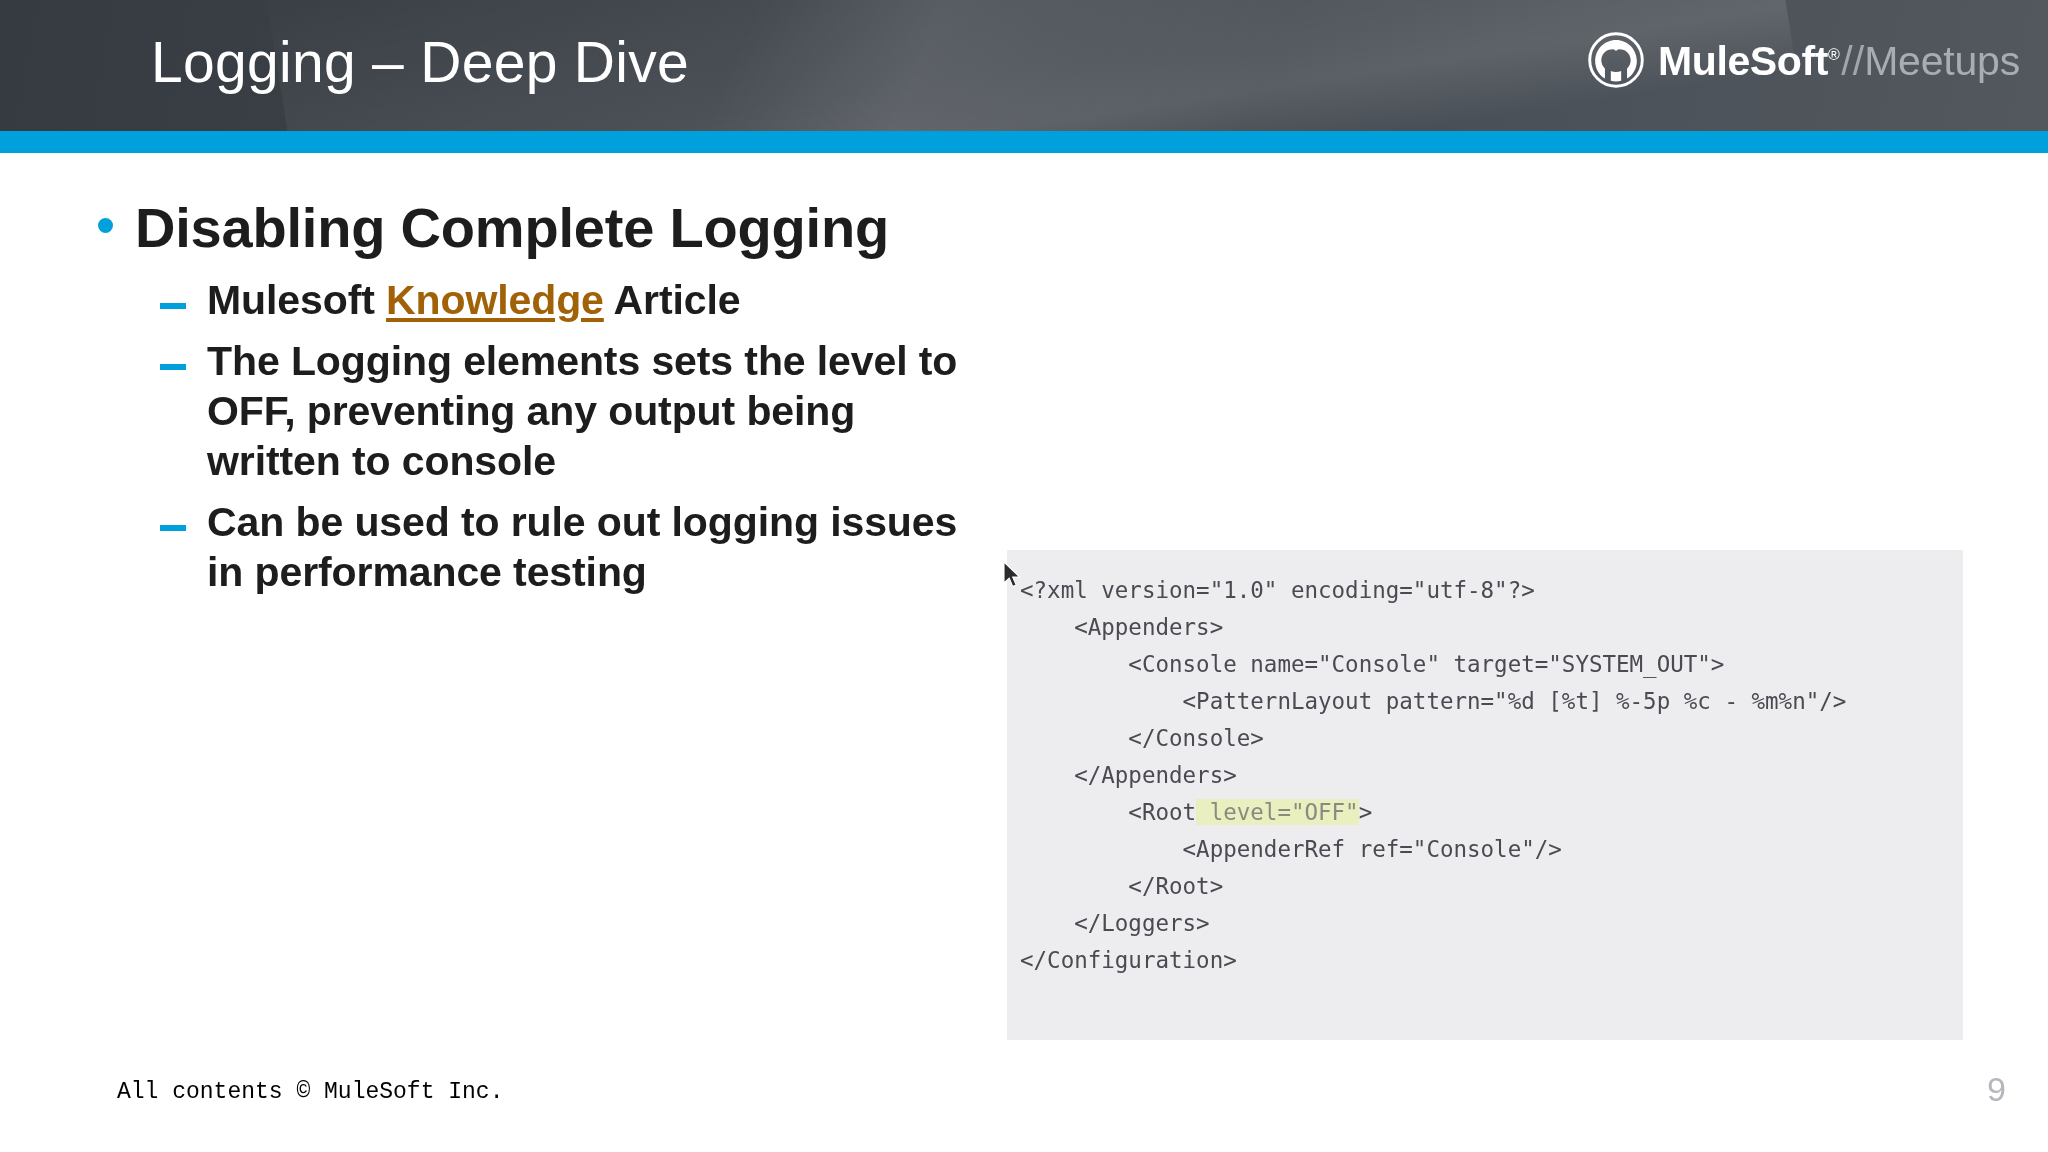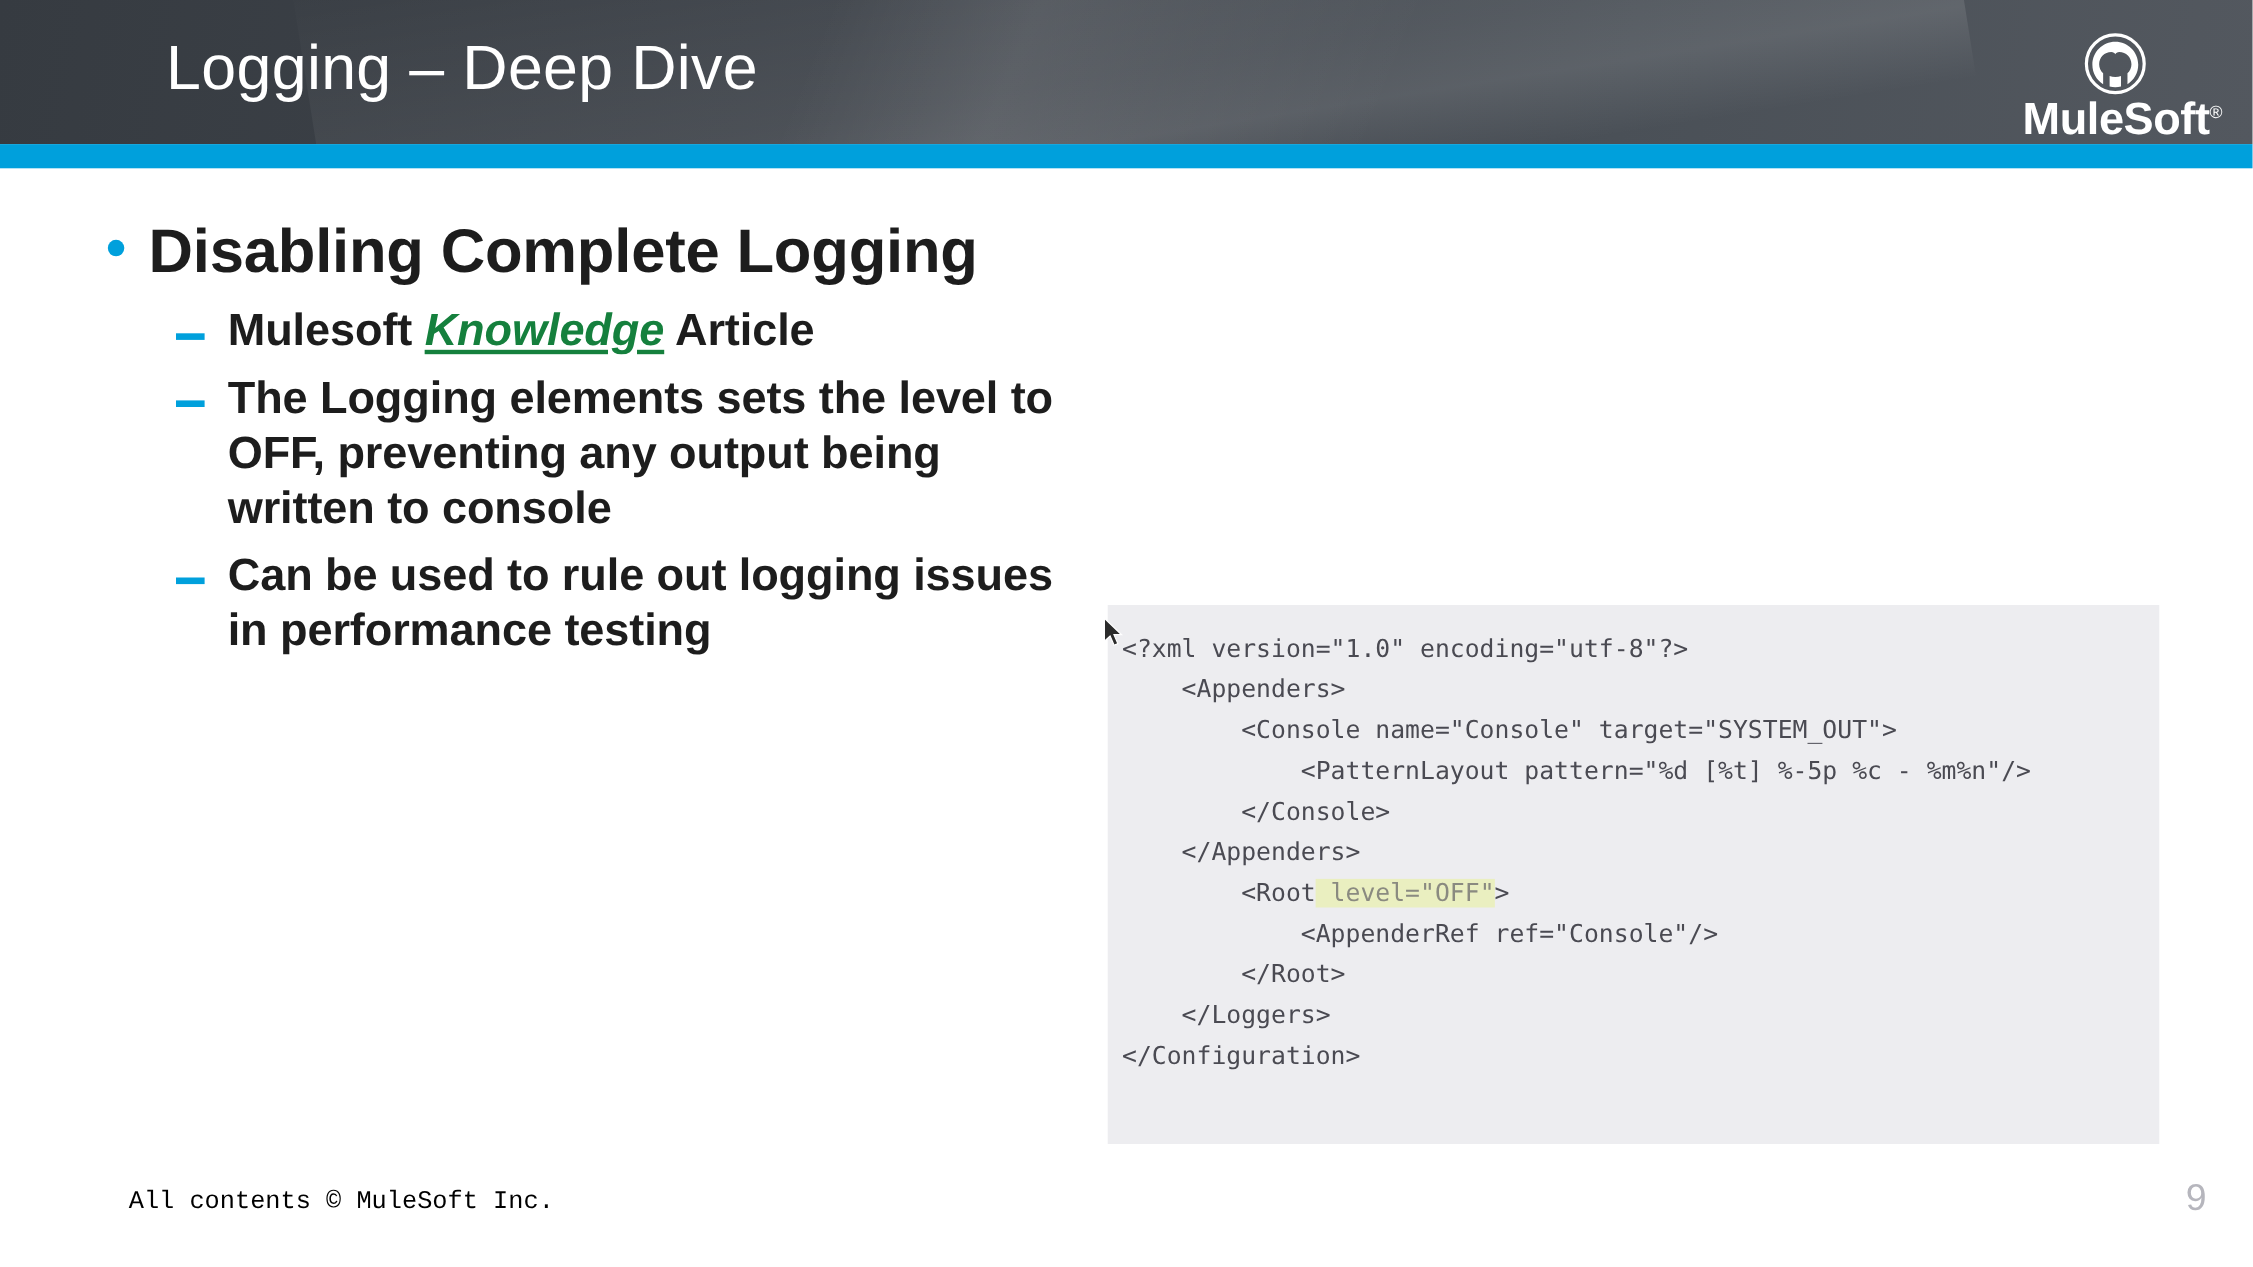--- a/index.html
+++ b/index.html
@@ -59,21 +59,20 @@
   }
 
   
   .logo {
     position: absolute;
     right: 28px;
     top: 29px;
     display: flex;
     align-items: center;
     height: 62px;
-    flex-direction: column;
   }
   .logo-mark {
     width: 58px;
     height: 58px;
     flex: 0 0 auto;
   }
   .logo-wordmark {
     font-size: 41px;
     font-weight: 600;
     color: #FFFFFF;
@@ -163,27 +162,26 @@
   }
   .bullet-l2-text {
     font-size: 41px;
     font-weight: bold;
     color: #1D1D1D;
     line-height: 1.22;
     letter-spacing: -0.1px;
     max-width: 790px;
   }
   .link {
-    color: #15803d;
+    color: #a16207;
     text-decoration: underline;
     text-underline-offset: 4px;
     text-decoration-thickness: 4px;
     font-weight: bold;
     cursor: pointer;
-    font-style: italic;
   }
 
   
   .code-panel {
     position: absolute;
     left: 1007px;
     top: 550px;
     width: 956px;
     height: 490px;
     background: #EDEDF0;

